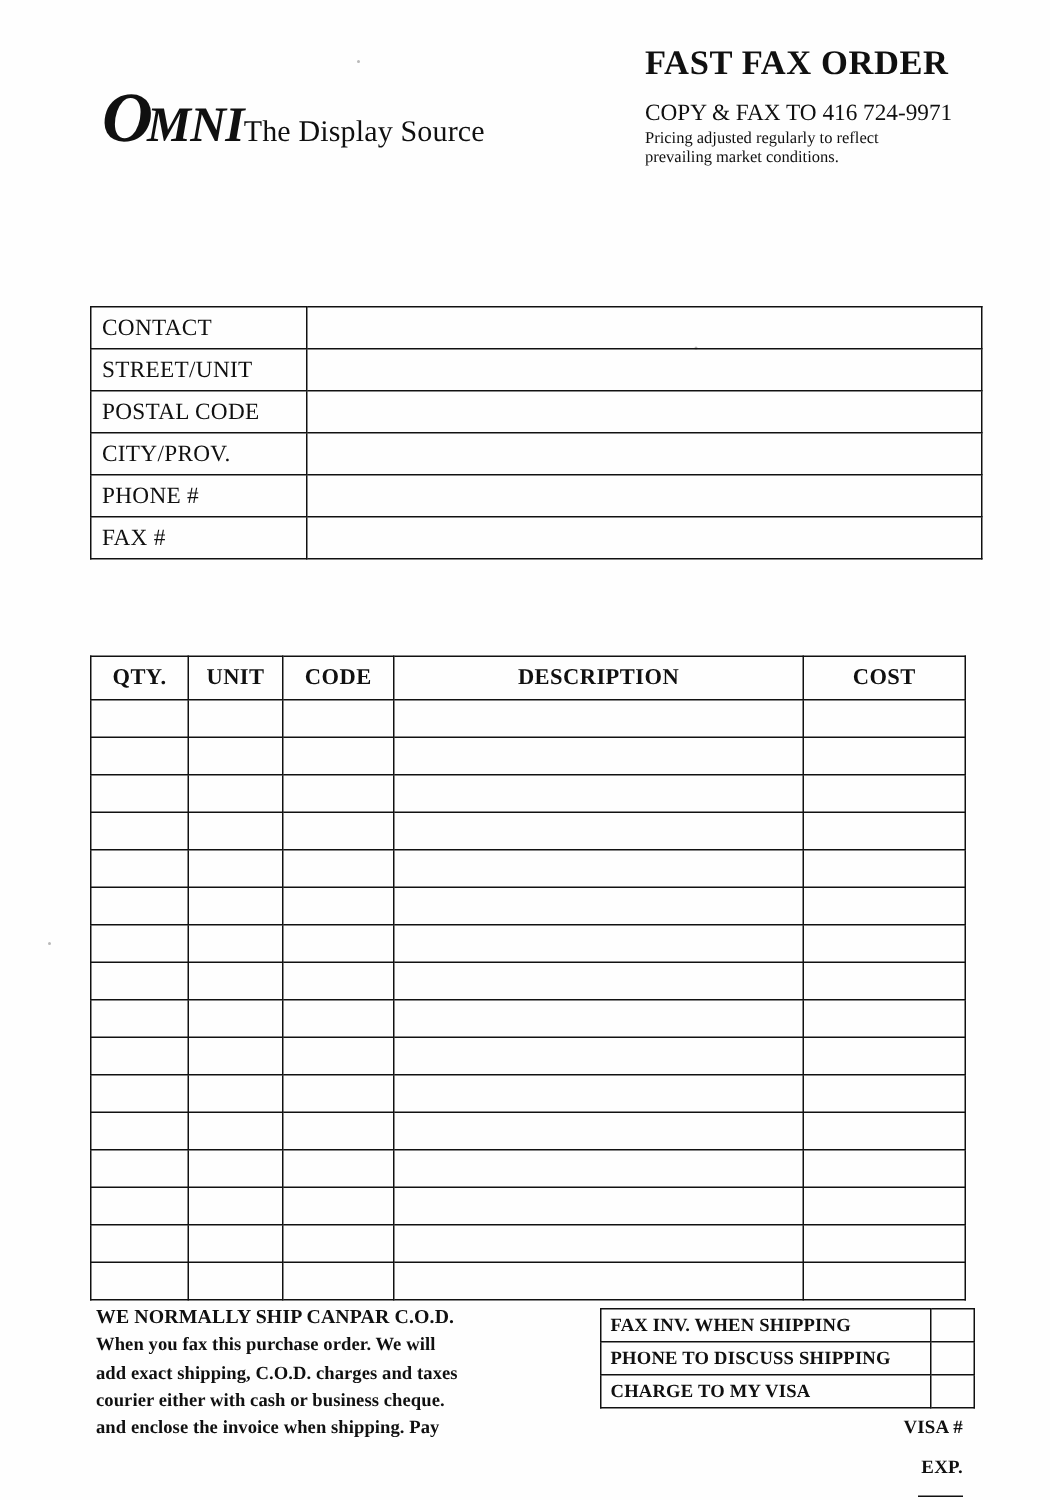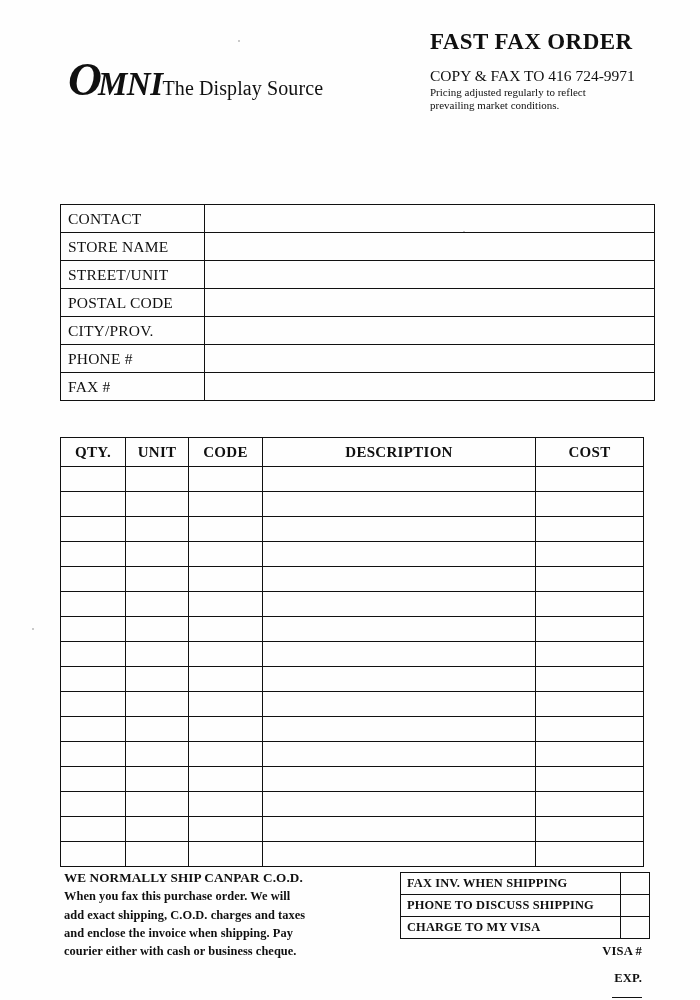--- a/index.html
+++ b/index.html
@@ -242,24 +242,20 @@
 
   </div>
 
   <table class="contact-table">
     <tbody>
       <tr>
         <td class="label">CONTACT</td>
         <td class="value"></td>
       </tr>
       <tr>
-        <td class="label">STORE NAME</td>
-        <td class="value"></td>
-      </tr>
-      <tr>
         <td class="label">STREET/UNIT</td>
         <td class="value"></td>
       </tr>
       <tr>
         <td class="label">POSTAL CODE</td>
         <td class="value"></td>
       </tr>
       <tr>
         <td class="label">CITY/PROV.</td>
         <td class="value"></td>
@@ -398,22 +394,22 @@
           <td class="col-desc"></td>
           <td class="col-cost"></td>
         </tr>
       </tbody>
   </table>
 
   <div class="ship-note">
     <div class="first">WE NORMALLY SHIP CANPAR C.O.D.</div>
     <div>When you fax this purchase order.  We will</div>
     <div>add exact shipping, C.O.D. charges and taxes</div>
+    <div>courier either with cash or business cheque.</div>
     <div>and enclose the invoice when shipping.  Pay</div>
-    <div>courier either with cash or business cheque.</div>
   </div>
 
   <div class="options-box">
     <table class="options-table">
       <tbody>
         <tr>
           <td>FAX INV. WHEN SHIPPING</td>
           <td class="check"></td>
         </tr>
         <tr>

